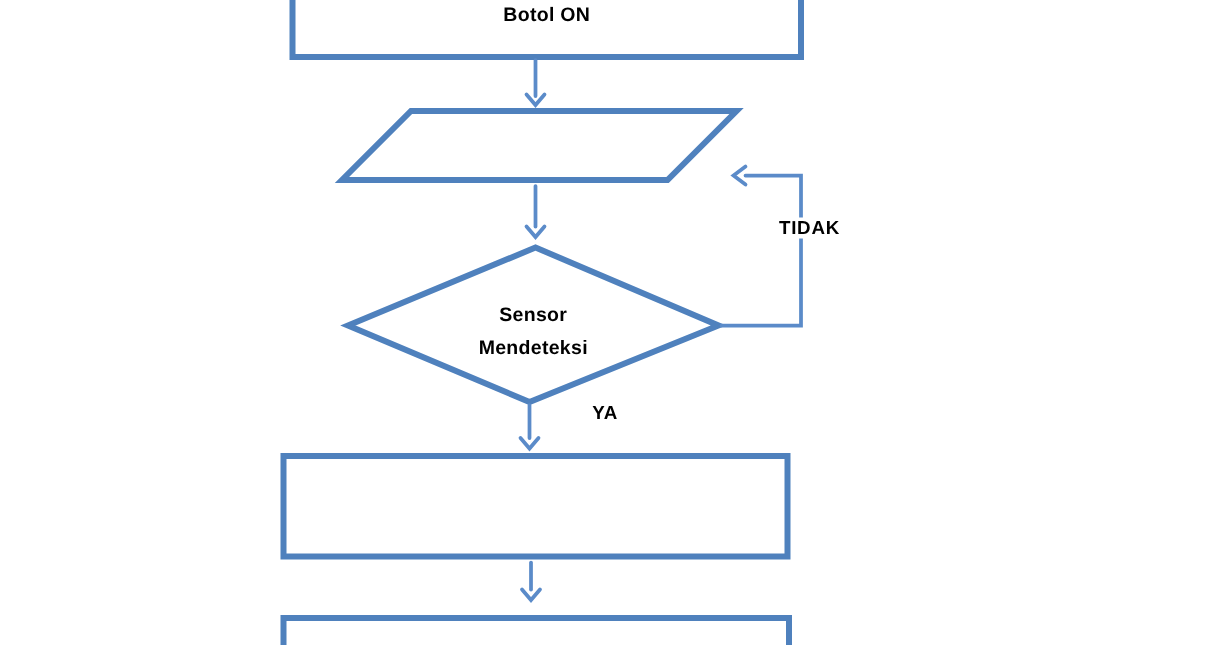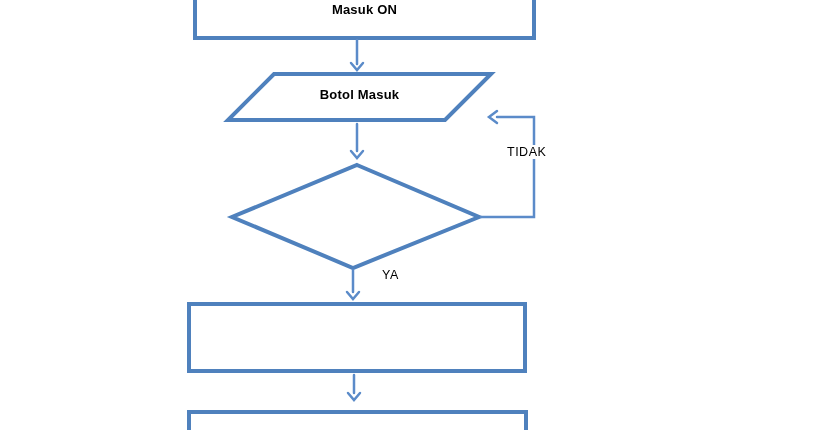--- a/index.html
+++ b/index.html
@@ -25,23 +25,23 @@
     color: #000000;
     font-weight: bold;
     font-size: 13px;
     text-align: center;
     white-space: pre-line;
     letter-spacing: 0.2px;
   }
   .edge-label {
     position: absolute;
     color: #000000;
-    font-weight: normal;
+    font-weight: bold;
     font-size: 12.5px;
-    text-align: left;
+    text-align: right;
     letter-spacing: 0.5px;
   }
   .bg-white {
     background: #ffffff;
   }
 </style>
 </head>
 <body>
 
 <div id="canvas">
@@ -72,23 +72,24 @@
       <path d="M347,292 L353,299 L359,292"></path>
 
       <line x1="354" y1="375" x2="354" y2="393"></line>
       <path d="M348,393 L354,400 L360,393"></path>
 
       <path d="M481,217 L534,217 L534,117 L497,117"></path>
       <path d="M497,111 L489,117 L497,123"></path>
     </g>
   </svg>
 
-  <div class="node-label" style="left:195px; top:2px; width:339px;">Masuk ON</div>
+  <div class="node-label" style="left:195px; top:2px; width:339px;">Botol ON</div>
 
-  <div class="node-label" style="left:228px; top:87px; width:263px;">Botol Masuk</div>
 
+  <div class="node-label" style="left:232px; top:199px; width:247px; line-height:22px;">Sensor
+Mendeteksi</div>
 
 
   <div class="edge-label" style="left:382px; top:268px; width:30px;">YA</div>
 
   <div class="edge-label bg-white" style="left:507px; top:145px; width:53px;">TIDAK</div>
 
 </div>
 
 </body></html>

